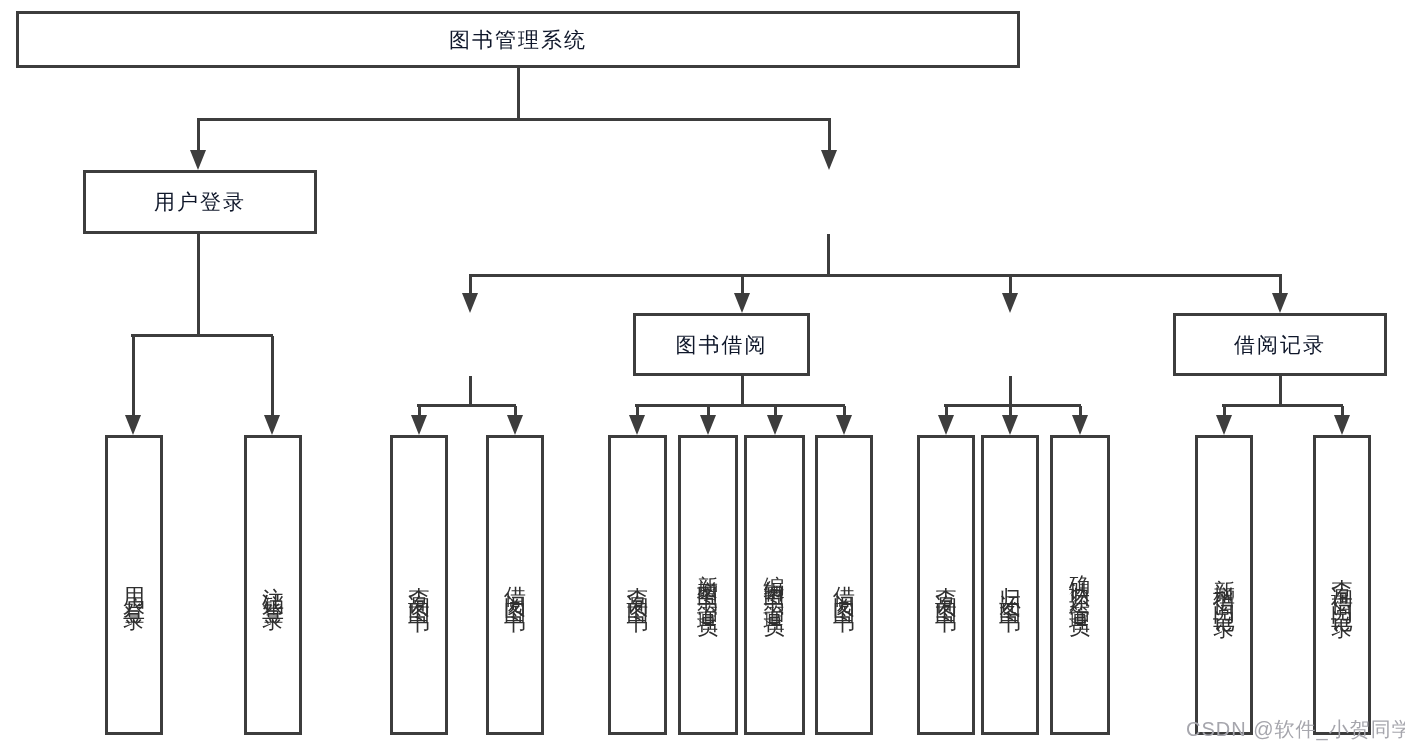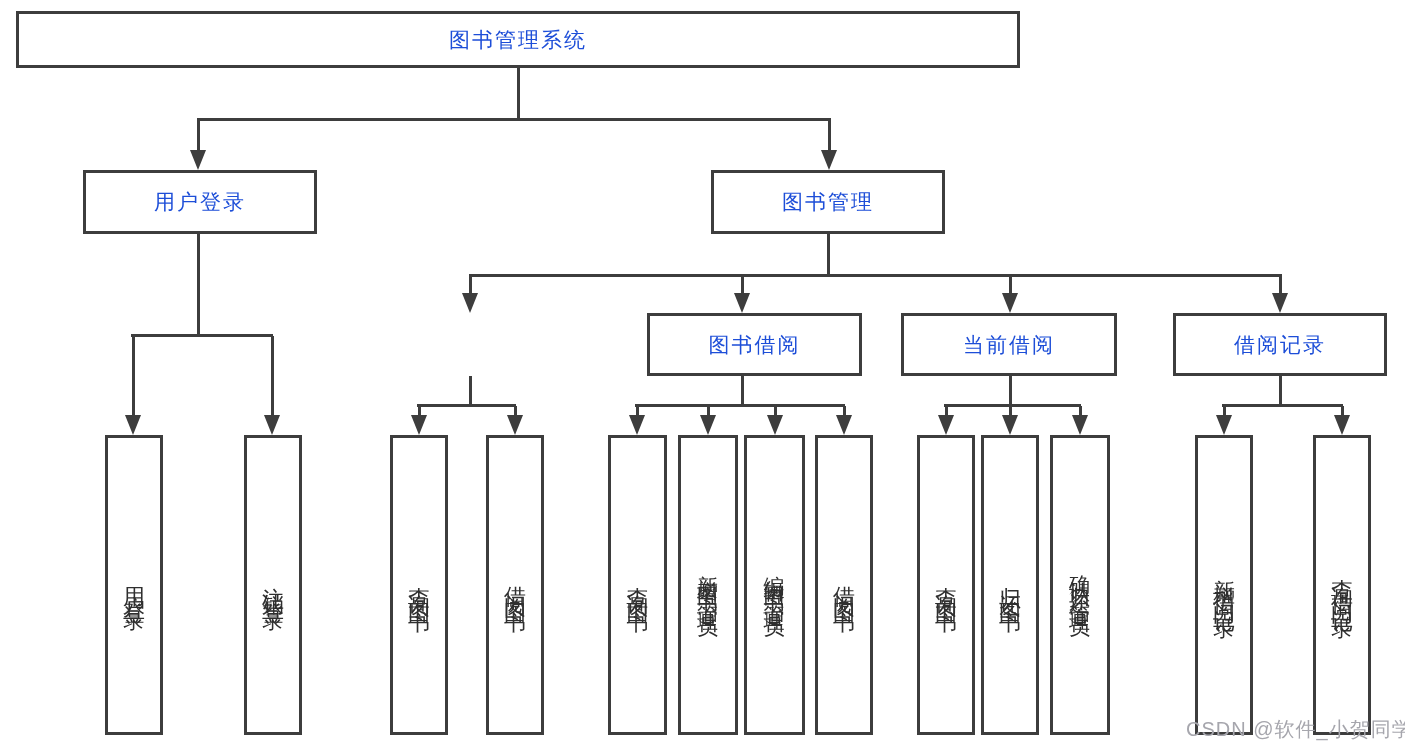--- a/index.html
+++ b/index.html
@@ -4,21 +4,21 @@
 <style>
   html,body{margin:0;padding:0;background:#ffffff;}
   .canvas{
     position:relative;width:1405px;height:747px;background:#ffffff;overflow:hidden;
     font-family:"Liberation Sans", sans-serif;color:#2f2f2f;
   }
   .box{
     position:absolute;box-sizing:border-box;background:#ffffff;
     border:3px solid #3d3d3d;display:flex;align-items:center;justify-content:center;
   }
-  .hlabel{font-size:21px;letter-spacing:2px;color:#1d4ed8;white-space:nowrap;}
+  .hlabel{font-size:21px;letter-spacing:2px;color:#0f172a;white-space:nowrap;}
   .leaf{top:435px;width:58px;height:300px;}
   .vtext{
     writing-mode:vertical-rl;font-size:22px;letter-spacing:8px;color:#2f2f2f;
     line-height:1;display:block;
   }
   .vtext.long{font-size:21px;letter-spacing:6px;}
   .v{position:absolute;width:3px;background:#3d3d3d;}
   .h{position:absolute;height:3px;background:#3d3d3d;}
   .ar{
     position:absolute;width:0;height:0;
@@ -90,29 +90,23 @@
   <div class="ar" style="left:1216px;top:415px"></div>
   <div class="ar" style="left:1334px;top:415px"></div>
 
   <div class="box" style="left:16px;top:11px;width:1004px;height:57px">
     <span class="hlabel">图书管理系统</span>
   </div>
 
   <div class="box" style="left:83px;top:170px;width:234px;height:64px">
     <span class="hlabel">用户登录</span>
   </div>
-  <div class="box" style="left:711px;top:170px;width:234px;height:64px">
-    <span class="hlabel">图书管理</span>
-  </div>
 
-  <div class="box" style="left:647px;top:313px;width:215px;height:63px">
+  <div class="box" style="left:633px;top:313px;width:177px;height:63px">
     <span class="hlabel">图书借阅</span>
-  </div>
-  <div class="box" style="left:901px;top:313px;width:216px;height:63px">
-    <span class="hlabel">当前借阅</span>
   </div>
   <div class="box" style="left:1173px;top:313px;width:214px;height:63px">
     <span class="hlabel">借阅记录</span>
   </div>
 
   <div class="box leaf" style="left:105px">
     <span class="vtext">用户登录</span>
   </div>
   <div class="box leaf" style="left:244px">
     <span class="vtext">注销登录</span>

